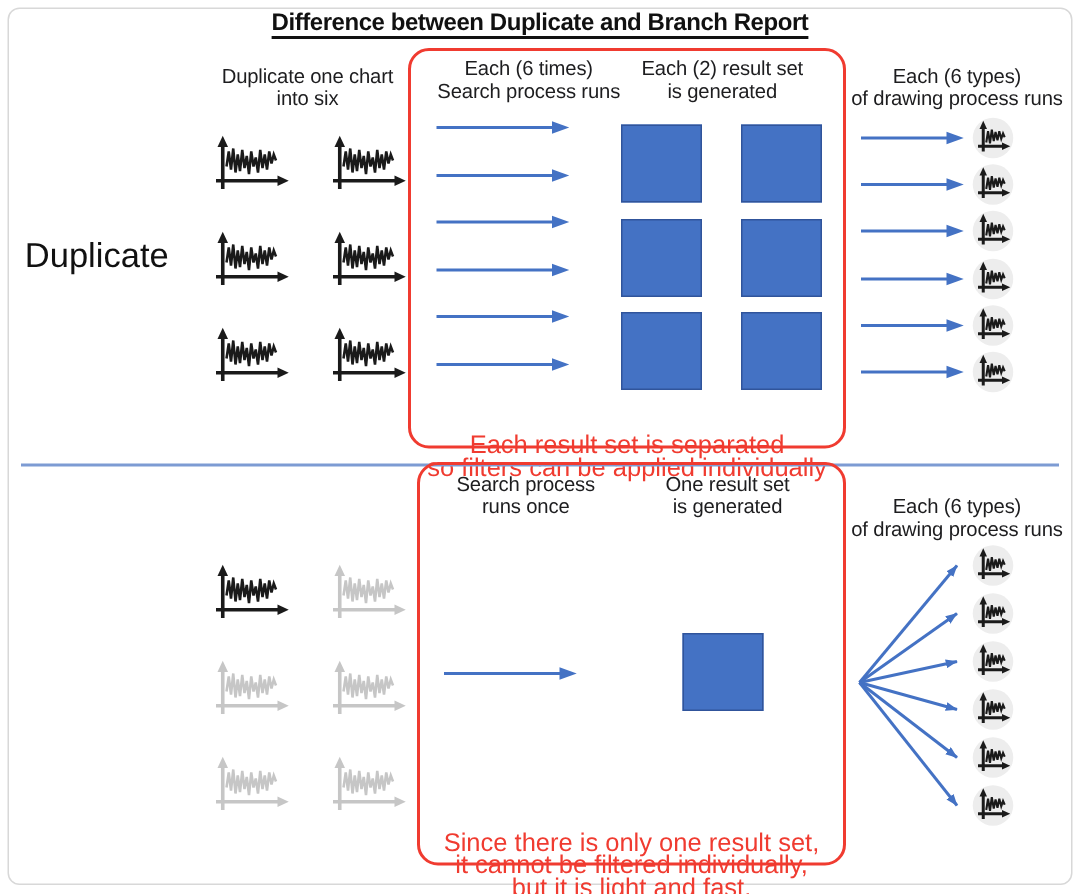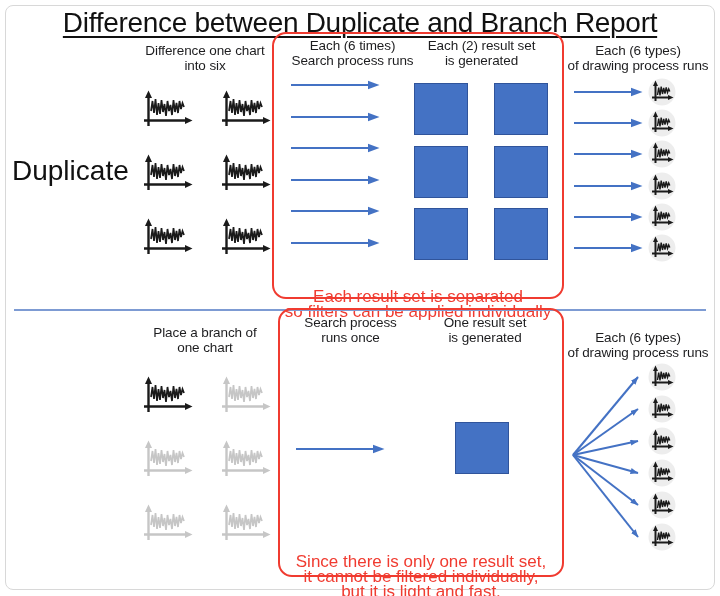--- a/index.html
+++ b/index.html
@@ -9,30 +9,30 @@
     font-family:"Liberation Sans", sans-serif;
   }
   .frame {
     position:absolute; left:5px; top:5px; right:5px; bottom:6px;
     border:1.5px solid var(--frame-gray,#d8d8d8); border-radius:8px;
     pointer-events:none;
   }
   .pre { white-space:pre-line; }
   .title {
     position:absolute; left:0; right:0; top:7px;
-    text-align:center; font-size:28px; font-weight:normal; letter-spacing:-0.3px;
+    text-align:center; font-size:16px; font-weight:bold; letter-spacing:-0.3px;
     color:#111;
     text-decoration:underline; text-underline-offset:4px; text-decoration-thickness:1.5px;
   }
   .hdr {
     position:absolute; font-size:13.5px; line-height:15px;
     text-align:center; color:#1d1d1f; letter-spacing:-0.1px;
   }
   .label {
-    position:absolute; font-size:28px; line-height:27px;
+    position:absolute; font-size:23px; line-height:27px;
     text-align:center; color:#111;
   }
   .redbox {
     position:absolute; border:2px solid var(--box-red,#f03b30);
     border-radius:14px; background:transparent;
   }
   .note {
     position:absolute; color:var(--box-red,#f03b30);
     font-size:17px; line-height:15px; text-align:center; font-weight:500;margin-top:24px;
   }
@@ -66,21 +66,21 @@
   .icon-bg { fill:var(--icon-circle-gray,#ededed); }
 </style>
 </head>
 <body>
 
 <div class="canvas">
   <div class="frame"></div>
 
   <div class="title">Difference between Duplicate and Branch Report</div>
 
-  <div class="hdr pre" style="left:115px;top:43px;width:180px">Difference one chart
+  <div class="hdr pre" style="left:115px;top:43px;width:180px">Duplicate one chart
 into six</div>
 
   <div class="label" style="left:12px;top:157px;width:105px">Duplicate</div>
 
   <div class="chart-grid" style="left:141px;top:90px">
     <span class="chart-dark" data-icon="chart-lg"><svg width="52" height="38" viewBox="0 0 52 38">
           <line x1="7.5" y1="36" x2="7.5" y2="6" stroke="currentColor" stroke-width="2.4"></line>
           <polygon points="7.5,0.5 4,8 11,8" fill="currentColor"></polygon>
           <line x1="3" y1="30.5" x2="45" y2="30.5" stroke="currentColor" stroke-width="2.4"></line>
           <polygon points="51.5,30.5 44,27 44,34" fill="currentColor"></polygon>
@@ -254,22 +254,20 @@
             <polygon points="7.5,2.5 5,8 10,8" fill="currentColor"></polygon>
             <line x1="4" y1="19.5" x2="22" y2="19.5" stroke="currentColor" stroke-width="2"></line>
             <polygon points="25.5,19.5 20,17 20,22" fill="currentColor"></polygon>
             <polyline fill="none" stroke="currentColor" stroke-width="1.4" points="9.5,17 10.7,9.5 12,17.5 13.2,8.5 14.5,16 15.7,10 17,15.5 18.2,9.5 19.5,14.5 20.7,11 21.8,13.5"></polyline>
           </svg></span>
     </div>
   </div>
 
   <div class="divider" style="left:14px;top:309px;width:692px"></div>
 
-  <div class="hdr pre" style="left:115px;top:325px;width:180px">Place a branch of
-one chart</div>
 
 
   <div class="chart-grid" style="left:141px;top:376px">
     <span class="chart-dark" data-icon="chart-lg"><svg width="52" height="38" viewBox="0 0 52 38">
           <line x1="7.5" y1="36" x2="7.5" y2="6" stroke="currentColor" stroke-width="2.4"></line>
           <polygon points="7.5,0.5 4,8 11,8" fill="currentColor"></polygon>
           <line x1="3" y1="30.5" x2="45" y2="30.5" stroke="currentColor" stroke-width="2.4"></line>
           <polygon points="51.5,30.5 44,27 44,34" fill="currentColor"></polygon>
           <polyline fill="none" stroke="currentColor" stroke-width="1.7" points="10,21 11.5,11 13,23 14.5,9 16,25 17.5,13 19,24 20.5,10 22,22 23.5,14 25,26 26.5,11 28,21 29.5,15 31,25 32.5,10 34,22 35.5,13 37,23 38.5,11 40,19 41.5,13 43,17"></polyline>
         </svg></span>

